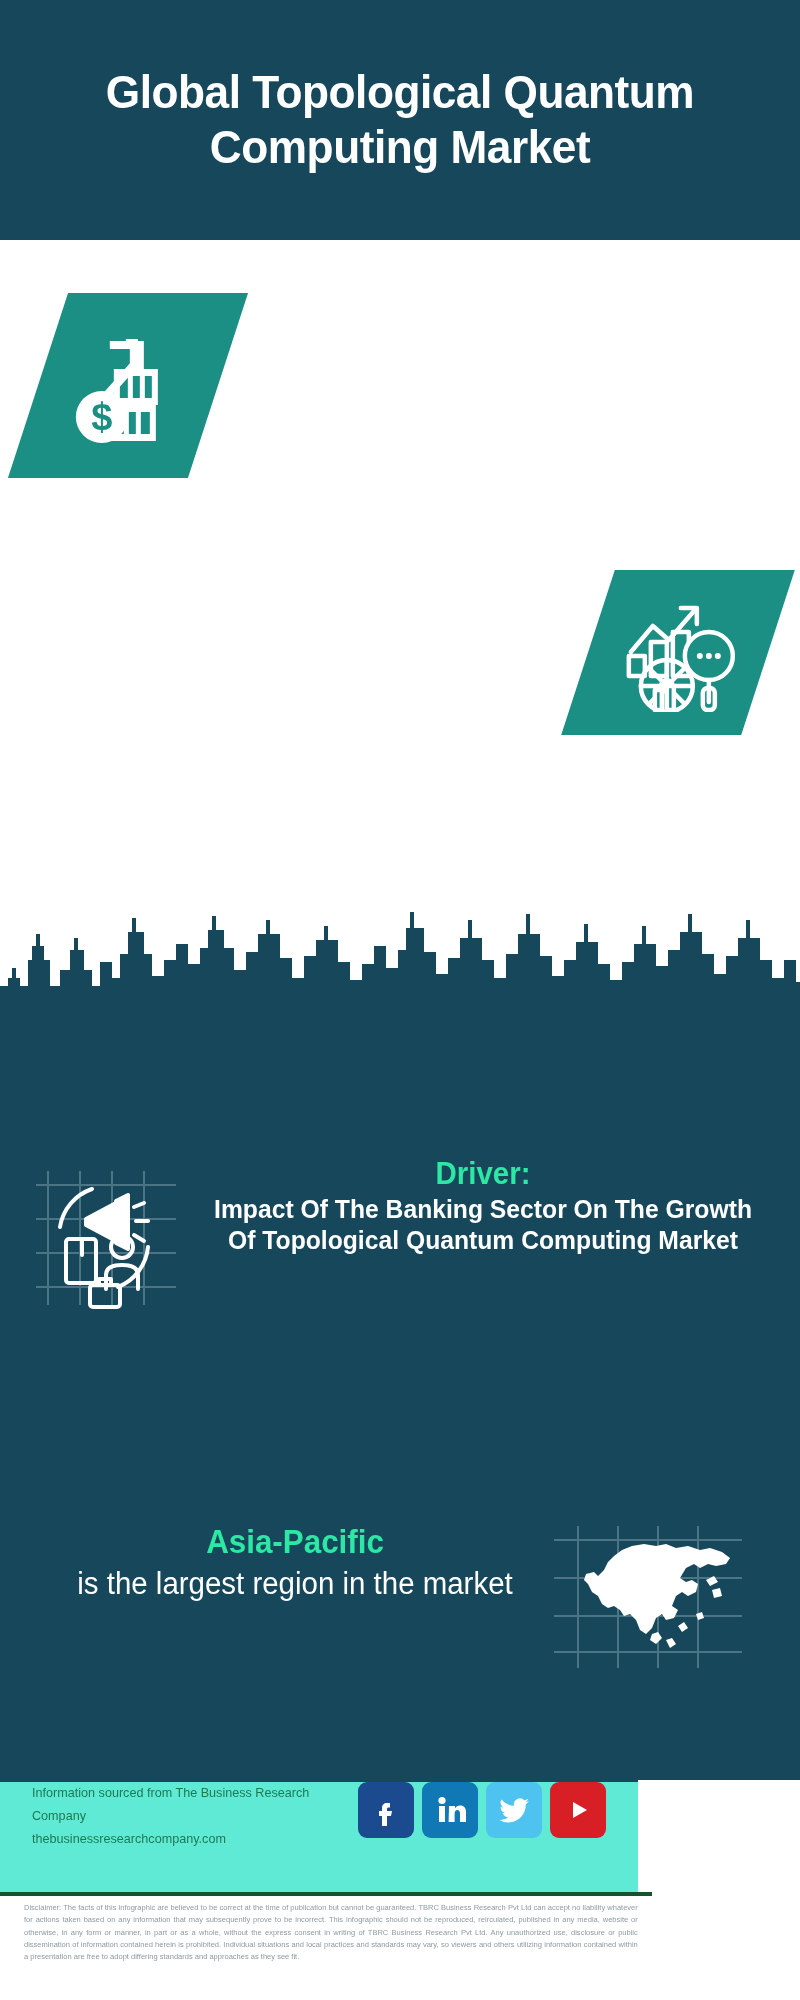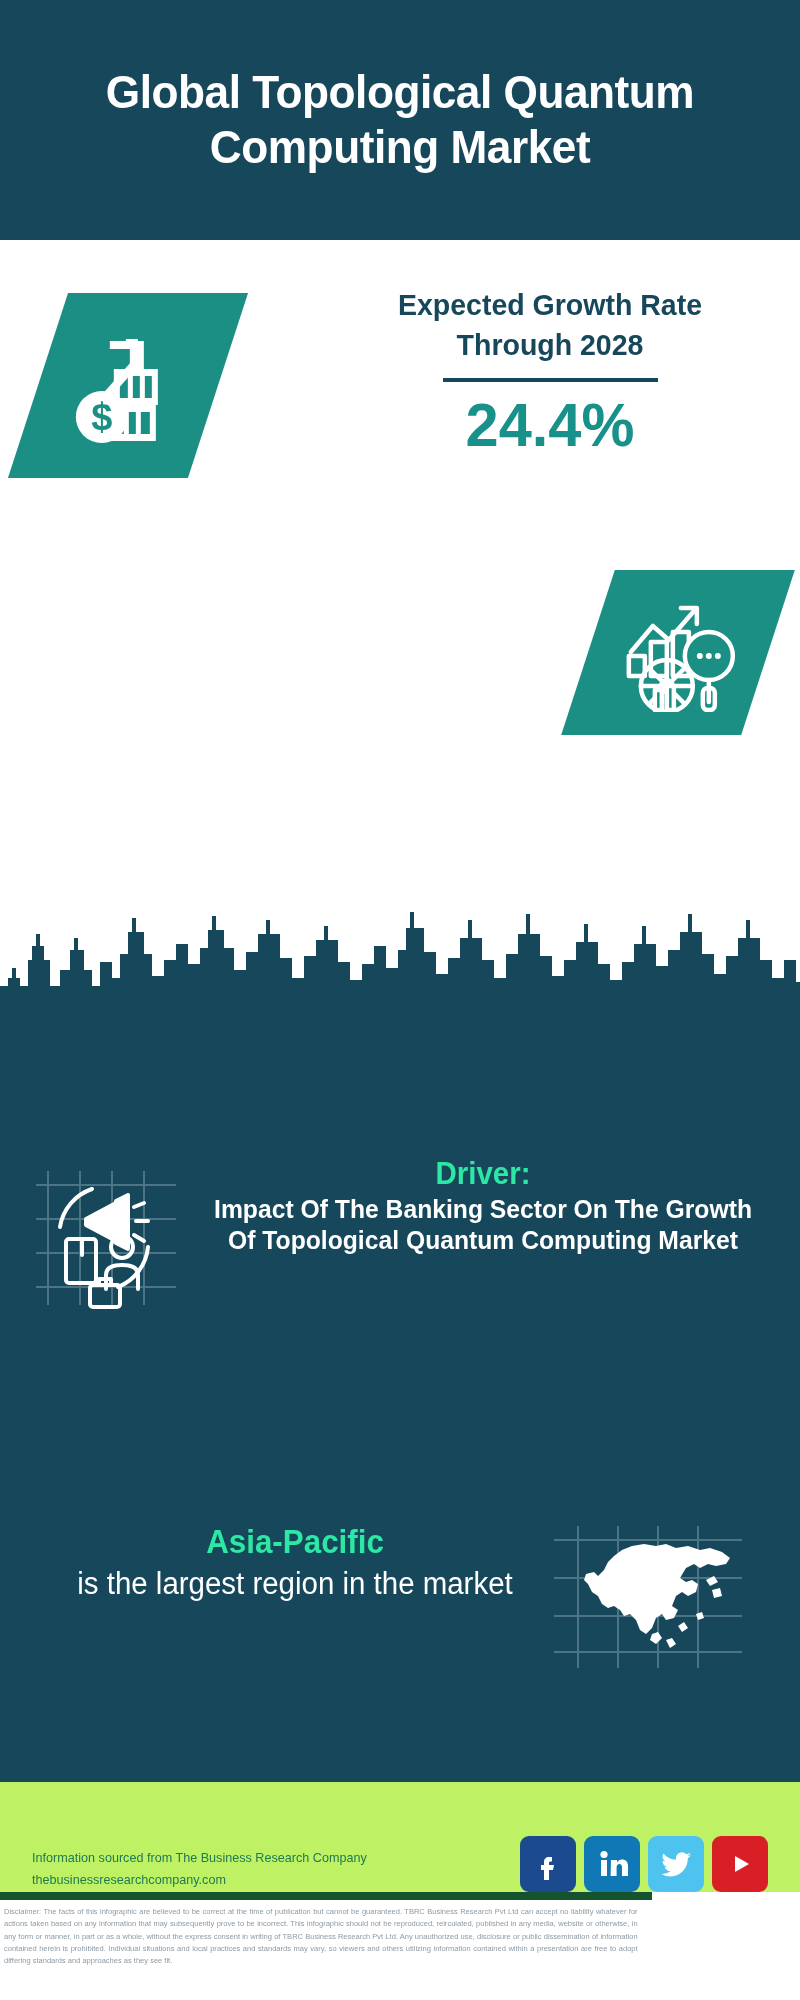--- a/index.html
+++ b/index.html
@@ -121,24 +121,24 @@
   }
   .region-body {
     color:#ffffff; font-size:31px; line-height:1.26;
     transform:scaleX(0.95); margin-top:2px;
   }
   .region-map { width:210px; flex:none; margin-top:4px; }
 
   
   .footer {
     position:absolute; left:0; top:1780px;
-    width:800px; height:112px;
-    background:#bef264;
+    width:638px; height:112px;
+    background:#5eead4;
     border-top:2px solid #17475a;
-    display:flex; align-items:flex-end; padding:0 32px;
+    display:flex; align-items:flex-start; padding:0 32px;
   }
   .footer-text { flex:1; }
   .footer-line {
     color:#1f7a52; font-size:13px; line-height:1.75;
     transform:scaleX(0.97); transform-origin:left;
   }
   .socials { display:flex; gap:8px; }
   .social {
     width:56px; height:56px; border-radius:9px;
     display:flex; align-items:center; justify-content:center;
@@ -146,22 +146,22 @@
   .s-fb { background:#1b4a8f; }
   .s-li { background:#1079b5; }
   .s-tw { background:#4fc3f0; }
   .s-yt { background:#d91f26; }
 
   
   .disclaimer {
     position:absolute; left:0; top:1892px;
     width:652px; height:108px;
     background:#ffffff;
-    border-top:8px solid #14532d;
-    padding:6px 8px 0 4px;
+    border-top:4px solid #14532d;
+    padding:6px 8px 0 24px;
   }
   .disclaimer p {
     color:#8d9aa3; font-size:7.6px; line-height:1.62;
     text-align:justify;
     transform:scaleX(0.99); transform-origin:left;
   }
 </style>
 </head>
 <body>
 
@@ -190,25 +190,20 @@
         <rect x="82" y="87" width="6" height="22"></rect>
         <rect x="56" y="87" width="5" height="22"></rect>
         <rect x="68" y="87" width="5" height="22"></rect>
         <rect x="40" y="109" width="48" height="7"></rect>
       </g>
       <circle cx="34" cy="92" r="26" fill="#ffffff"></circle>
       <text x="34" y="105" font-size="38" font-weight="bold" fill="#1b8f84" text-anchor="middle" font-family="Liberation Sans, sans-serif">$</text>
     </svg>
   </div>
 
-  <div class="block b1-text">
-    <div class="stat-label">Expected Growth Rate Through 2028</div>
-    <div class="rule"></div>
-    <div class="stat-value">24.4%</div>
-  </div>
 
 
   <div class="par b2-icon">
     <svg width="118" height="118" viewBox="0 0 118 118">
       <g stroke="#ffffff" stroke-width="4.5" fill="none" stroke-linecap="round" stroke-linejoin="round">
         <polyline points="12,58 34,32 50,46 76,16"></polyline>
         <polyline points="62,14 78,14 78,30"></polyline>
         <rect x="10" y="62" width="16" height="20"></rect>
         <rect x="32" y="48" width="16" height="34"></rect>
         <rect x="54" y="38" width="16" height="44"></rect>

